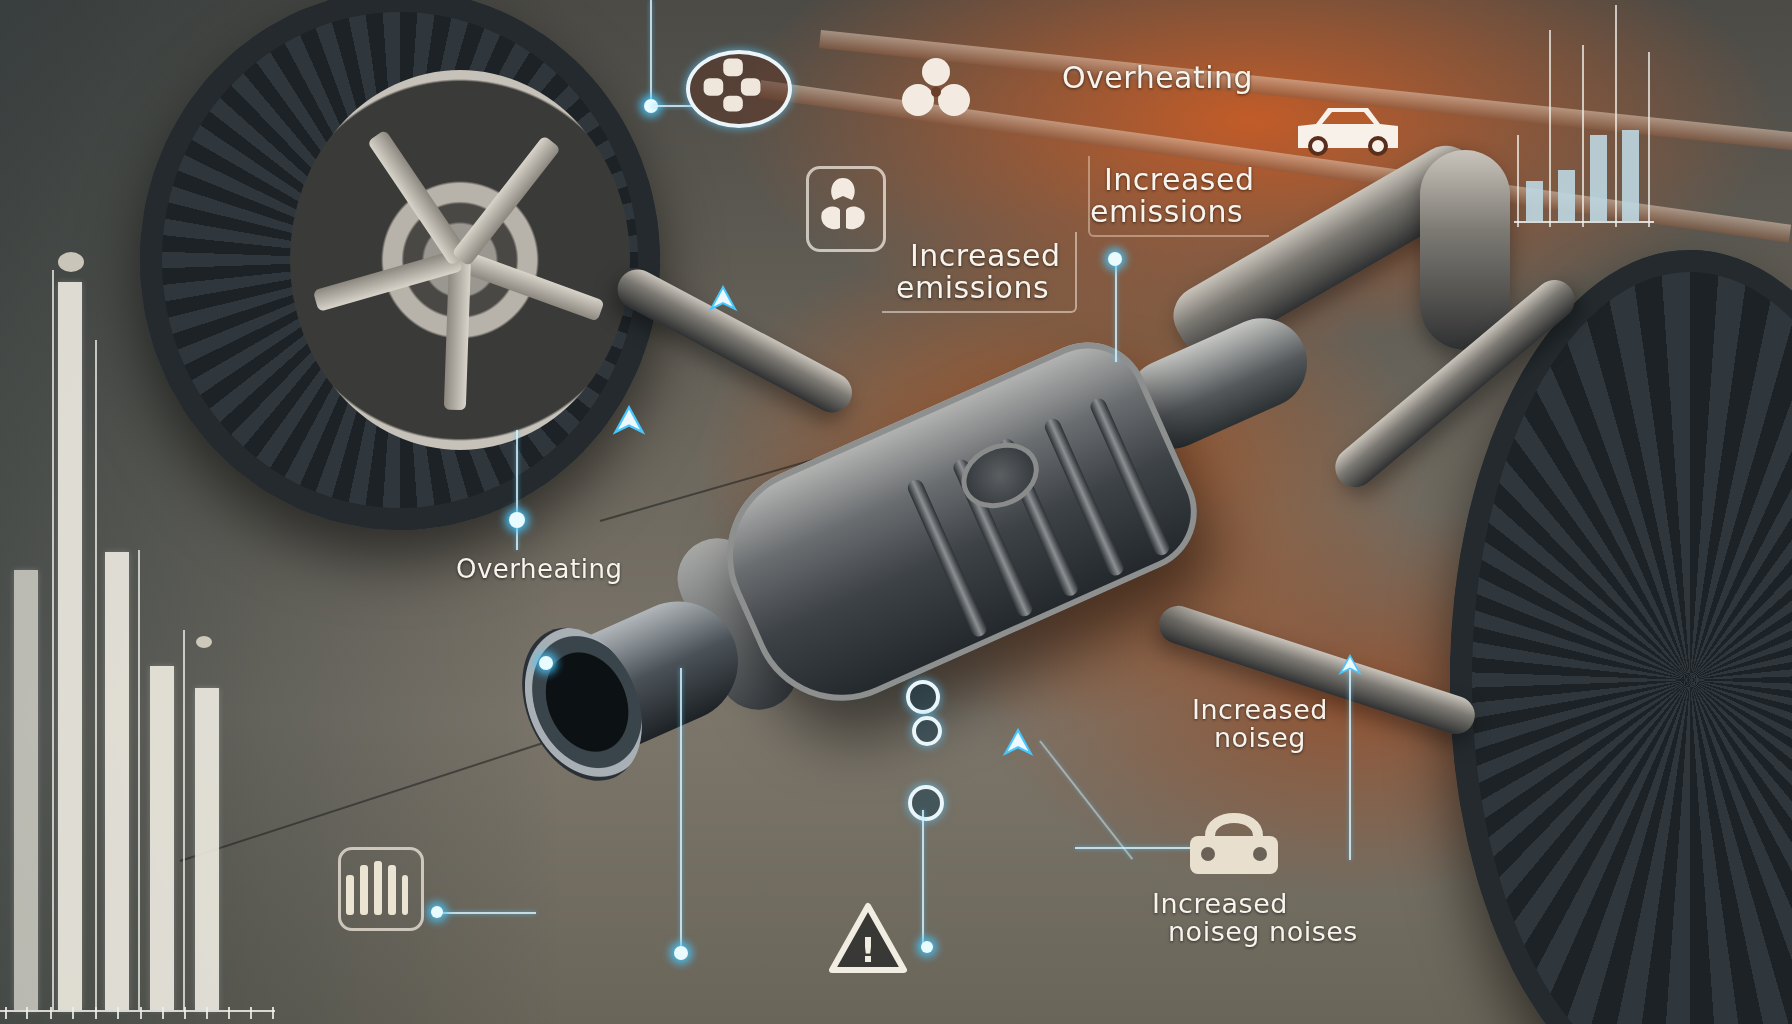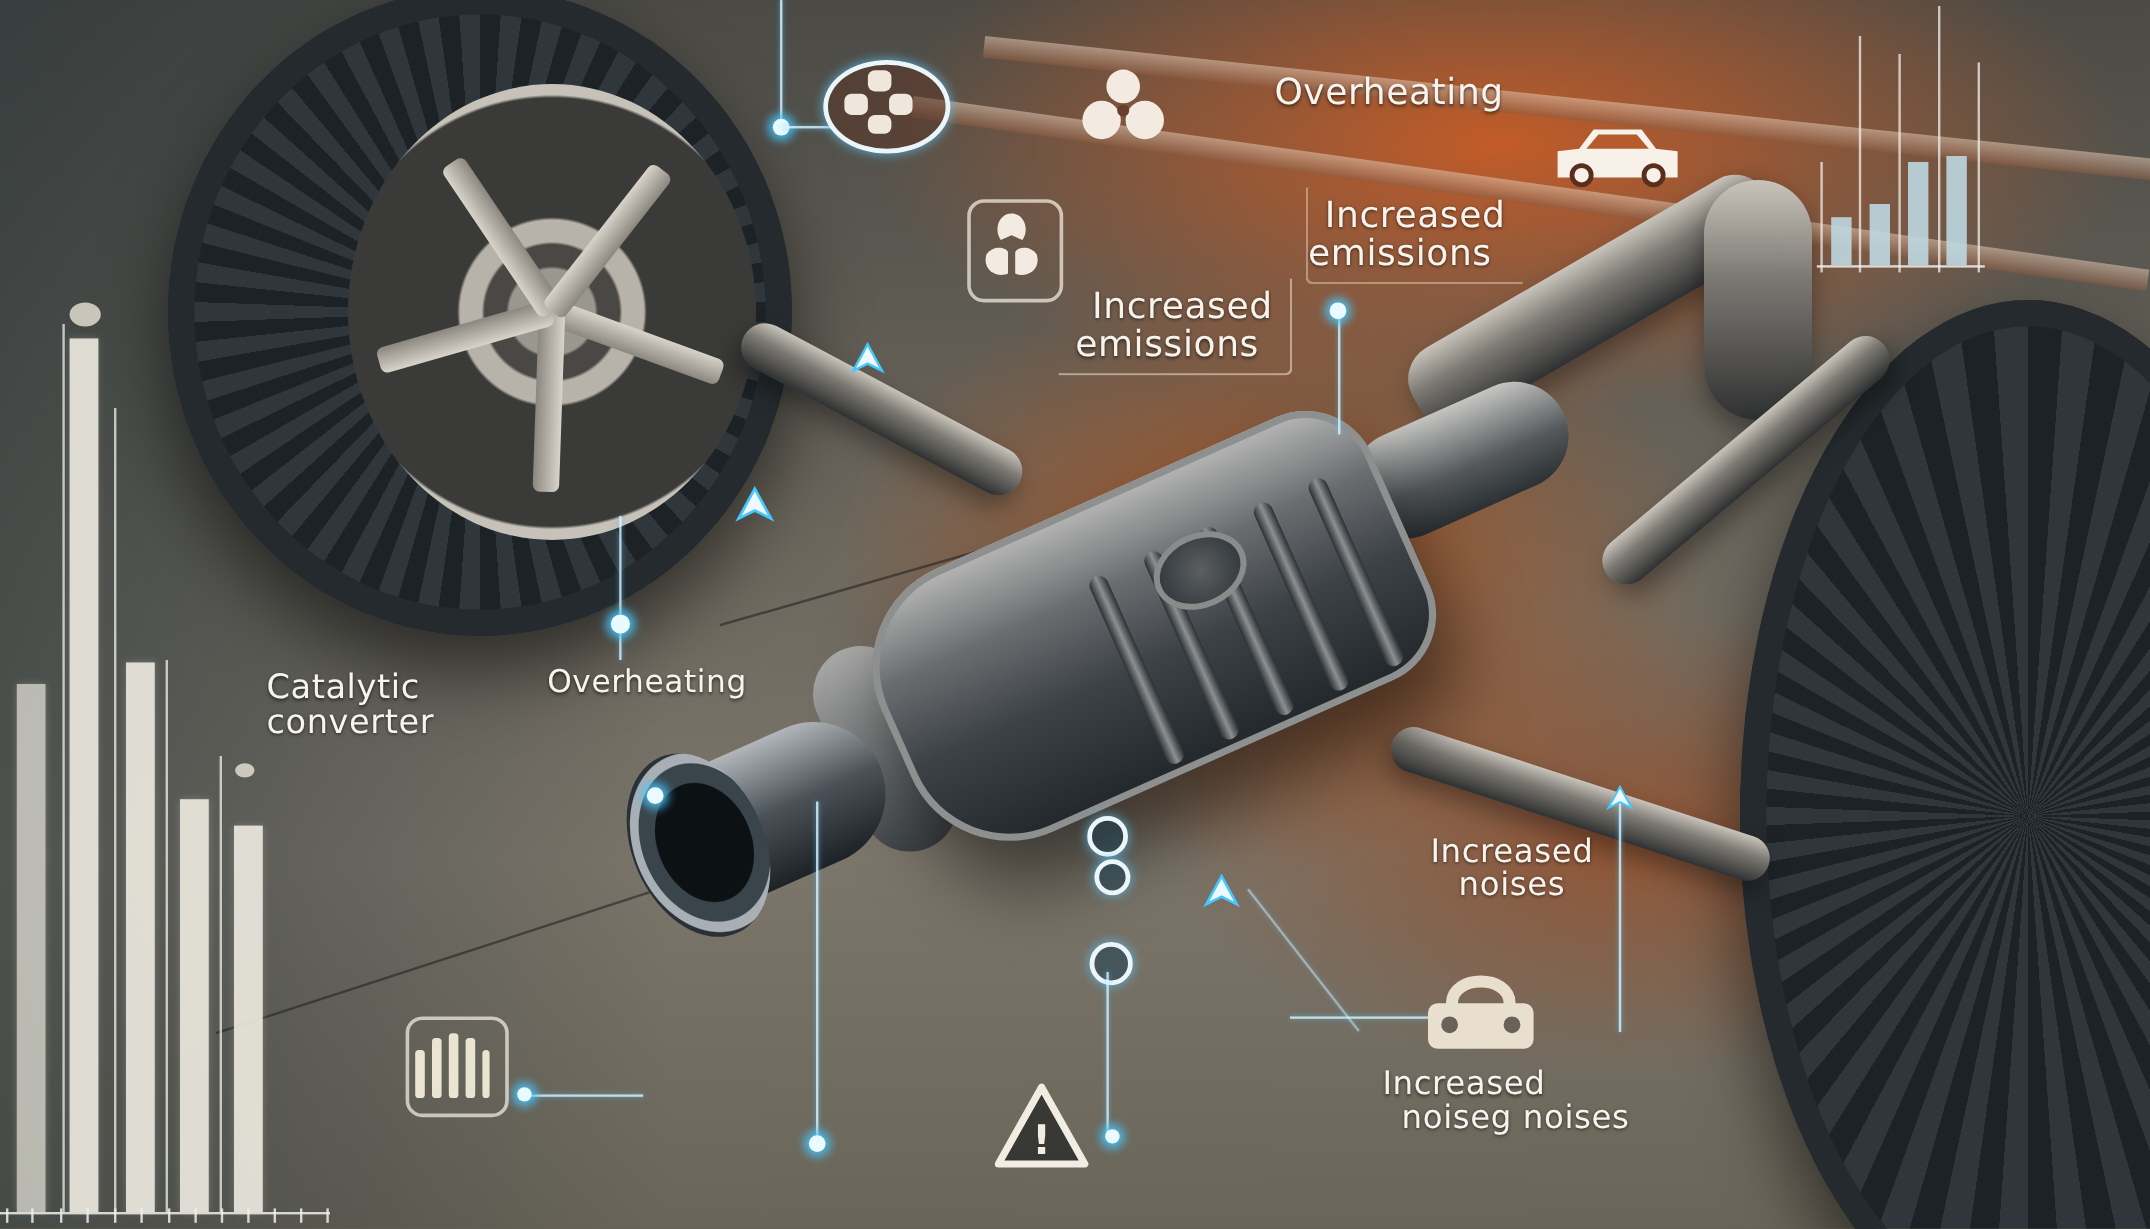--- a/index.html
+++ b/index.html
@@ -255,31 +255,27 @@
   <div class="label box" style="left:1088px;top:156px;font-size:30px;border-color:rgba(240,220,200,.45);border-top:none;border-right:none;border-radius:0 0 0 6px;">
     <div>Increased</div>
     <div style="margin-left:-14px;">emissions</div>
   </div>
 
   <div class="label box" style="left:882px;top:232px;font-size:30px;border-left:none;border-top:none;border-radius:0 0 6px 0;">
     <div style="margin-left:14px;">Increased</div>
     <div>emissions</div>
   </div>
 
-  <div class="label" style="left:222px;top:558px;font-size:28px;">
-    <div>Catalytic</div>
-    <div>converter</div>
-  </div>
 
   <div class="label" style="left:456px;top:556px;font-size:26px;">
     <span>Overheating</span>
   </div>
 
   <div class="label" style="left:1192px;top:696px;font-size:27px;text-align:center;">
     <div>Increased</div>
-    <div>noises</div>
+    <div>noiseg</div>
   </div>
 
   <div class="label" style="left:1152px;top:890px;font-size:27px;">
     <div>Increased</div>
     <div style="margin-left:16px;">noiseg noises</div>
   </div>
 </div>
 
 </body></html>

